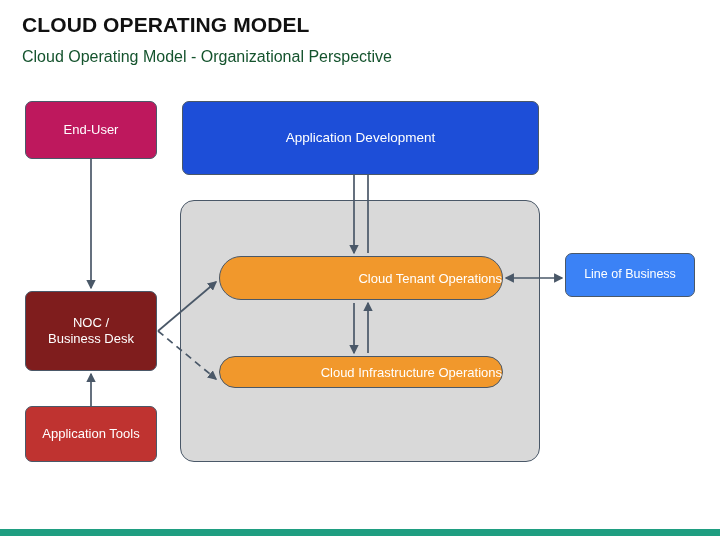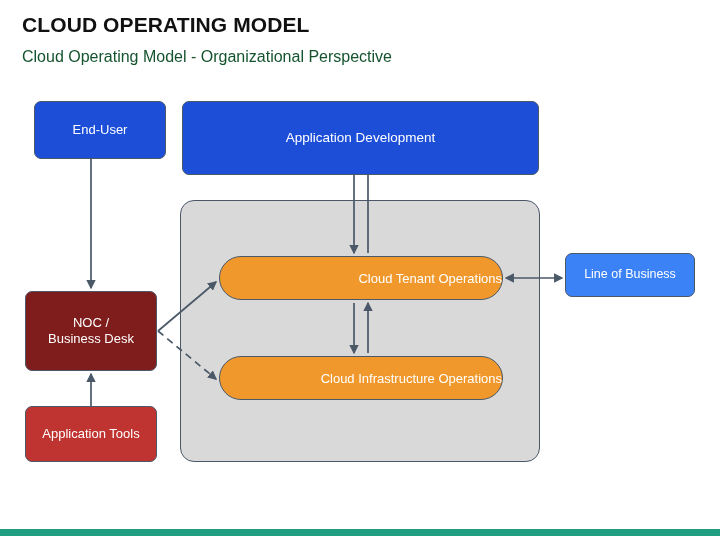--- a/index.html
+++ b/index.html
@@ -48,22 +48,22 @@
     color: #ffffff;
     border: 1.5px solid #4a5868;
     border-radius: 7px;
     line-height: 1.25;
     z-index: 4;
   }
   .node .lbl { display: block; }
 
   
   #node-end-user {
-    left: 34px; top: 101px; width: 132px; height: 58px;
-    background: #1d4ed8;
+    left: 25px; top: 101px; width: 132px; height: 58px;
+    background: #be185d;
     font-size: 13px;
     justify-content: center;
   }
   #node-app-dev {
     left: 182px; top: 101px; width: 357px; height: 74px;
     background: #1d4ed8;
     font-size: 13.5px;
   }
   #node-noc {
     left: 25px; top: 291px; width: 132px; height: 80px;
@@ -104,21 +104,21 @@
     background: #f1982c;
     border: 1.5px solid #4a5868;
     border-radius: 22px;
     font-size: 13px;
     z-index: 4;
   }
   #node-tenant-ops {
     left: 219px; top: 256px; width: 284px; height: 44px;
   }
   #node-infra-ops {
-    left: 219px; top: 356px; width: 284px; height: 44px;
+    left: 219px; top: 356px; width: 284px; height: 32px;
   }
 
   
   #connectors {
     position: absolute;
     left: 0; top: 0;
     width: 720px; height: 540px;
     z-index: 3;
     pointer-events: none;
   }

